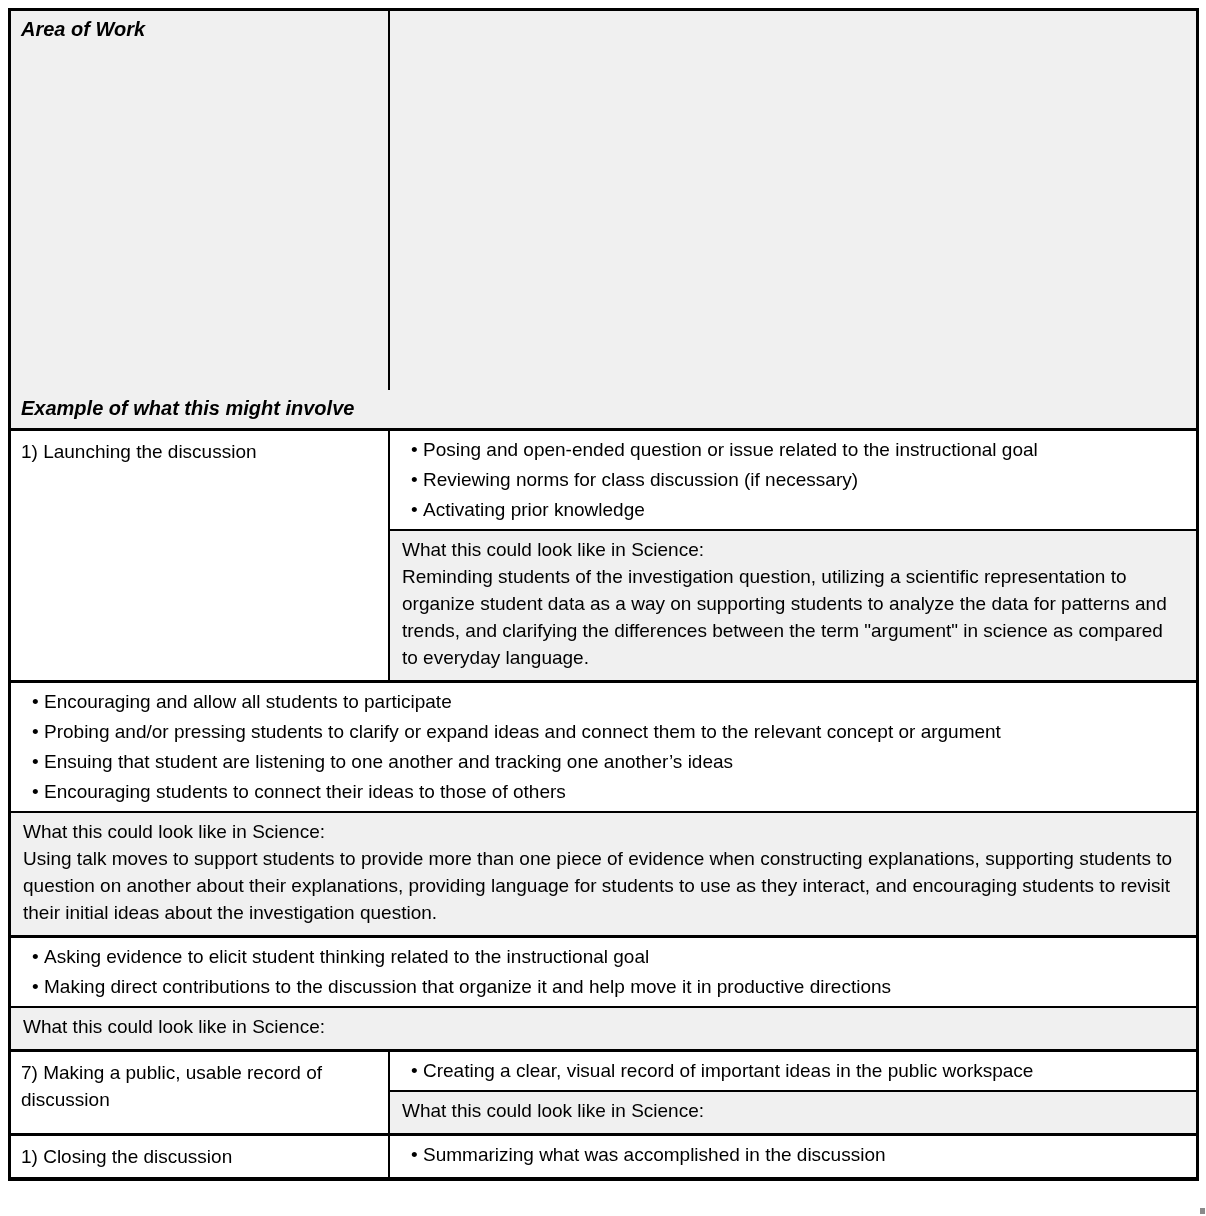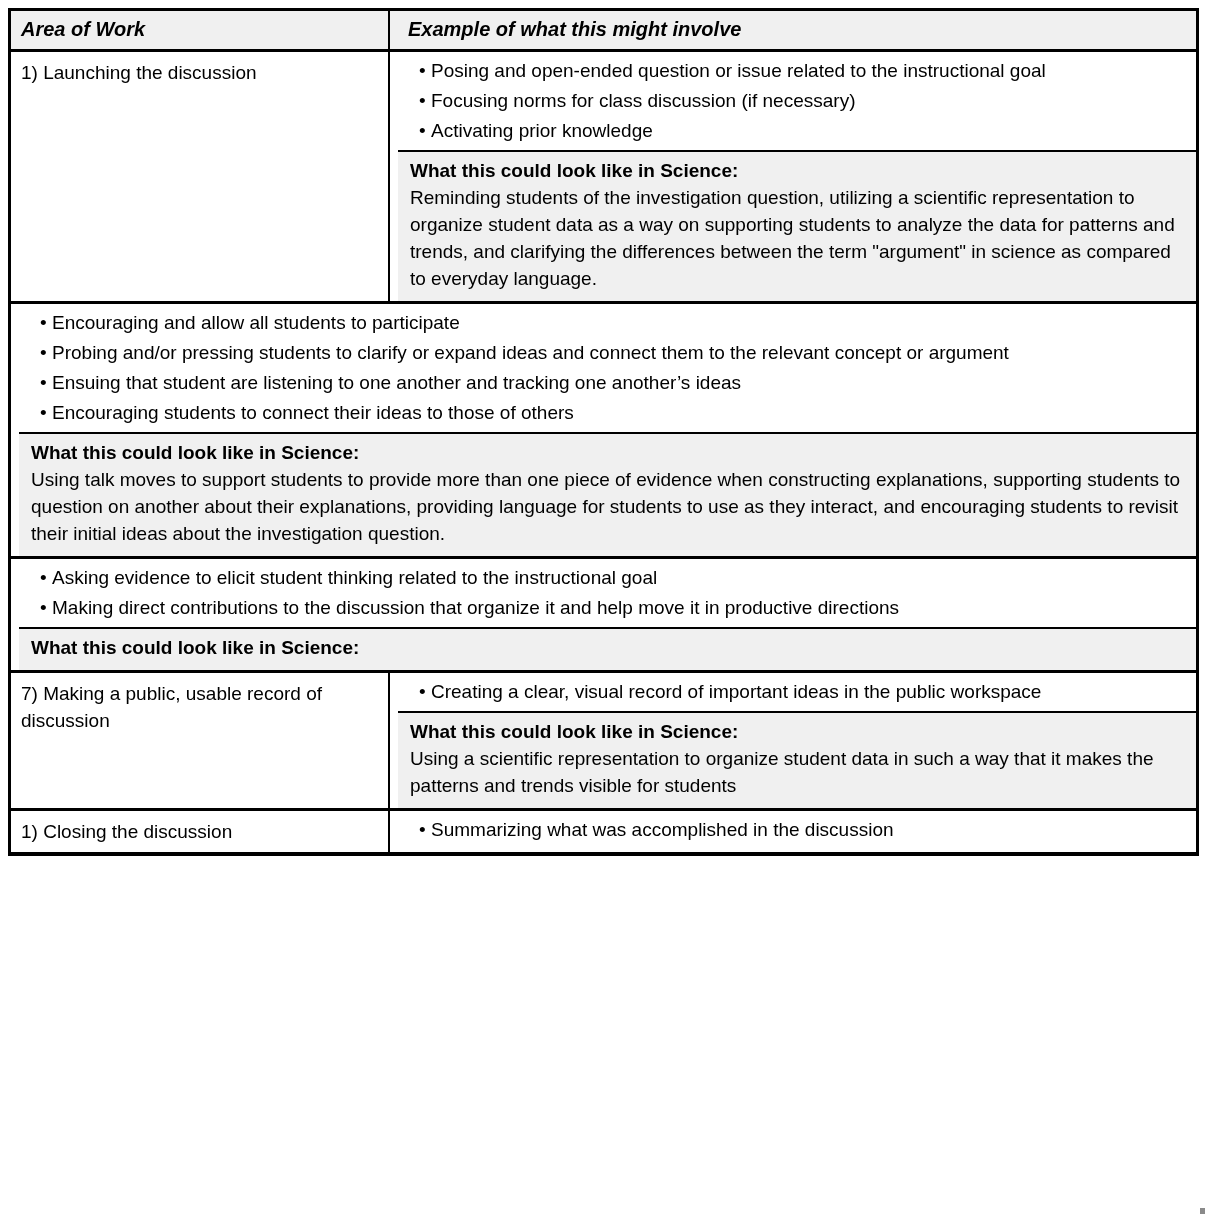--- a/index.html
+++ b/index.html
@@ -31,54 +31,54 @@
     border-bottom-width: 4px;
     background: #ffffff;
   }
   .trow { display: flex; align-items: stretch; }
   .trow + .trow, #rows-container .trow { border-top: 3px solid var(--border-color); }
   .header-row {
     background: var(--shaded-bg);
     font-weight: bold;
     font-style: italic;
     font-size: 20px;
+    flex-direction: column;
   }
   .header-row .cell-left,
   .header-row .cell-right { padding: 5px 12px 6px 10px; }
   .cell-left {
     flex: 0 0 379px;
     width: 379px;
     border-right: 2px solid var(--border-color);
     padding: 7px 24px 7px 10px;
   }
   .cell-right {
     flex: 1 1 auto;
     display: flex;
     flex-direction: column;
     min-width: 0;
-    margin-left: 8px;
   }
   .bullet-list {
     flex: 1 1 auto;
     padding: 5px 14px 6px 0;
   }
   .bullet-item { display: flex; margin: 3px 0 0 0; }
   .bullet-item:first-child { margin-top: 0; }
   .bullet-marker {
     flex: 0 0 33px;
     padding-left: 21px;
     font-size: 19px;
   }
   .bullet-text { flex: 1 1 auto; min-width: 0; }
   .science-note {
     background: var(--shaded-bg);
     border-top: 2px solid var(--border-color);
     padding: 5px 14px 9px 12px;
   }
-  .science-heading { font-weight: bold; }
+  .science-heading { font-weight: normal; }
   .corner-artifact {
     position: absolute;
     left: 1200px;
     top: 1208px;
     width: 5px;
     height: 6px;
     background: #8a8a8a;
   }
 </style>
 </head>
@@ -93,21 +93,21 @@
       <div class="trow body-row">
     <div class="cell-left">1) Launching the discussion</div>
     <div class="cell-right">
       <div class="bullet-list">
             <div class="bullet-item">
     <span class="bullet-marker">•</span>
     <span class="bullet-text">Posing and open-ended question or issue related to the instructional goal</span>
   </div>
             <div class="bullet-item">
     <span class="bullet-marker">•</span>
-    <span class="bullet-text">Focusing norms for class discussion (if necessary)</span>
+    <span class="bullet-text">Reviewing norms for class discussion (if necessary)</span>
   </div>
             <div class="bullet-item">
     <span class="bullet-marker">•</span>
     <span class="bullet-text">Activating prior knowledge</span>
   </div>
           </div>
       <div class="science-note">
         <div class="science-heading">What this could look like in Science:</div>
         <div class="science-text">Reminding students of the investigation question, utilizing a scientific representation to organize student data as a way on supporting students to analyze the data for patterns and trends, and clarifying the differences between the term "argument" in science as compared to everyday language.</div>
       </div>
@@ -160,21 +160,20 @@
     <div class="cell-left">7) Making a public, usable record of discussion</div>
     <div class="cell-right">
       <div class="bullet-list">
             <div class="bullet-item">
     <span class="bullet-marker">•</span>
     <span class="bullet-text">Creating a clear, visual record of important ideas in the public workspace</span>
   </div>
           </div>
       <div class="science-note">
         <div class="science-heading">What this could look like in Science:</div>
-        <div class="science-text">Using a scientific representation to organize student data in such a way that it makes the patterns and trends visible for students</div>
       </div>
     </div>
   </div>
       <div class="trow body-row">
     <div class="cell-left">1) Closing the discussion</div>
     <div class="cell-right">
       <div class="bullet-list">
             <div class="bullet-item">
     <span class="bullet-marker">•</span>
     <span class="bullet-text">Summarizing what was accomplished in the discussion</span>

